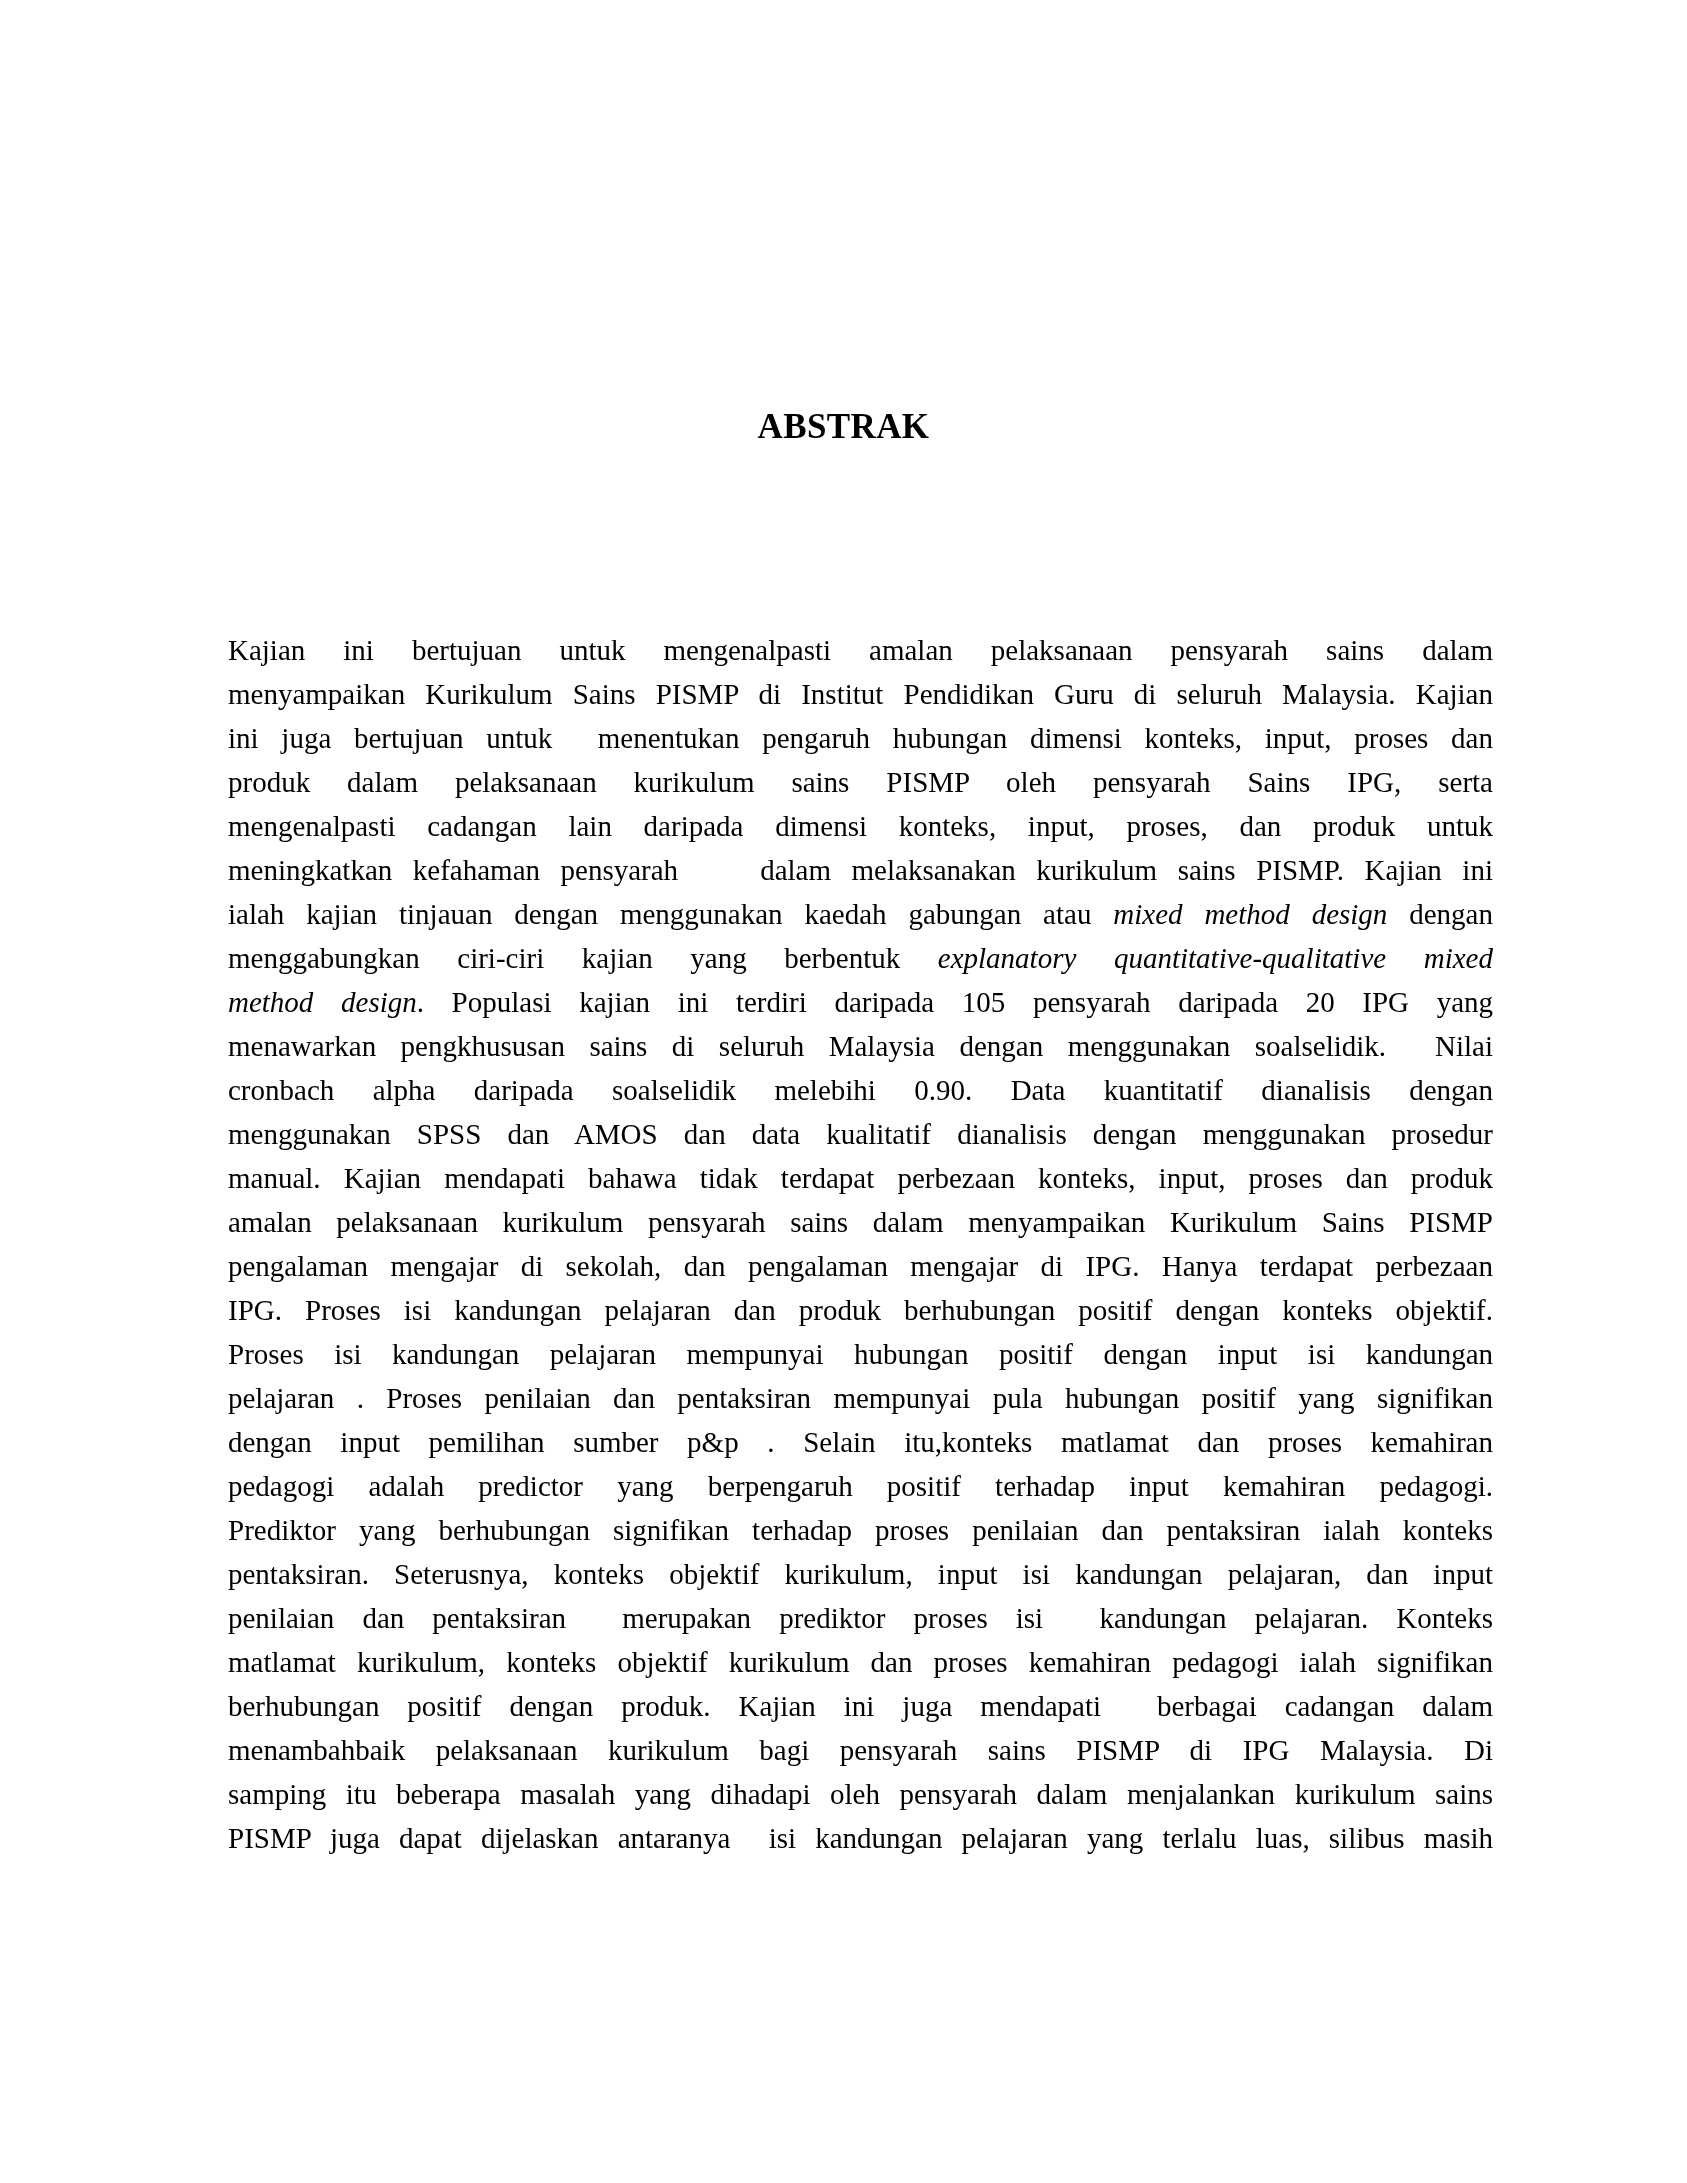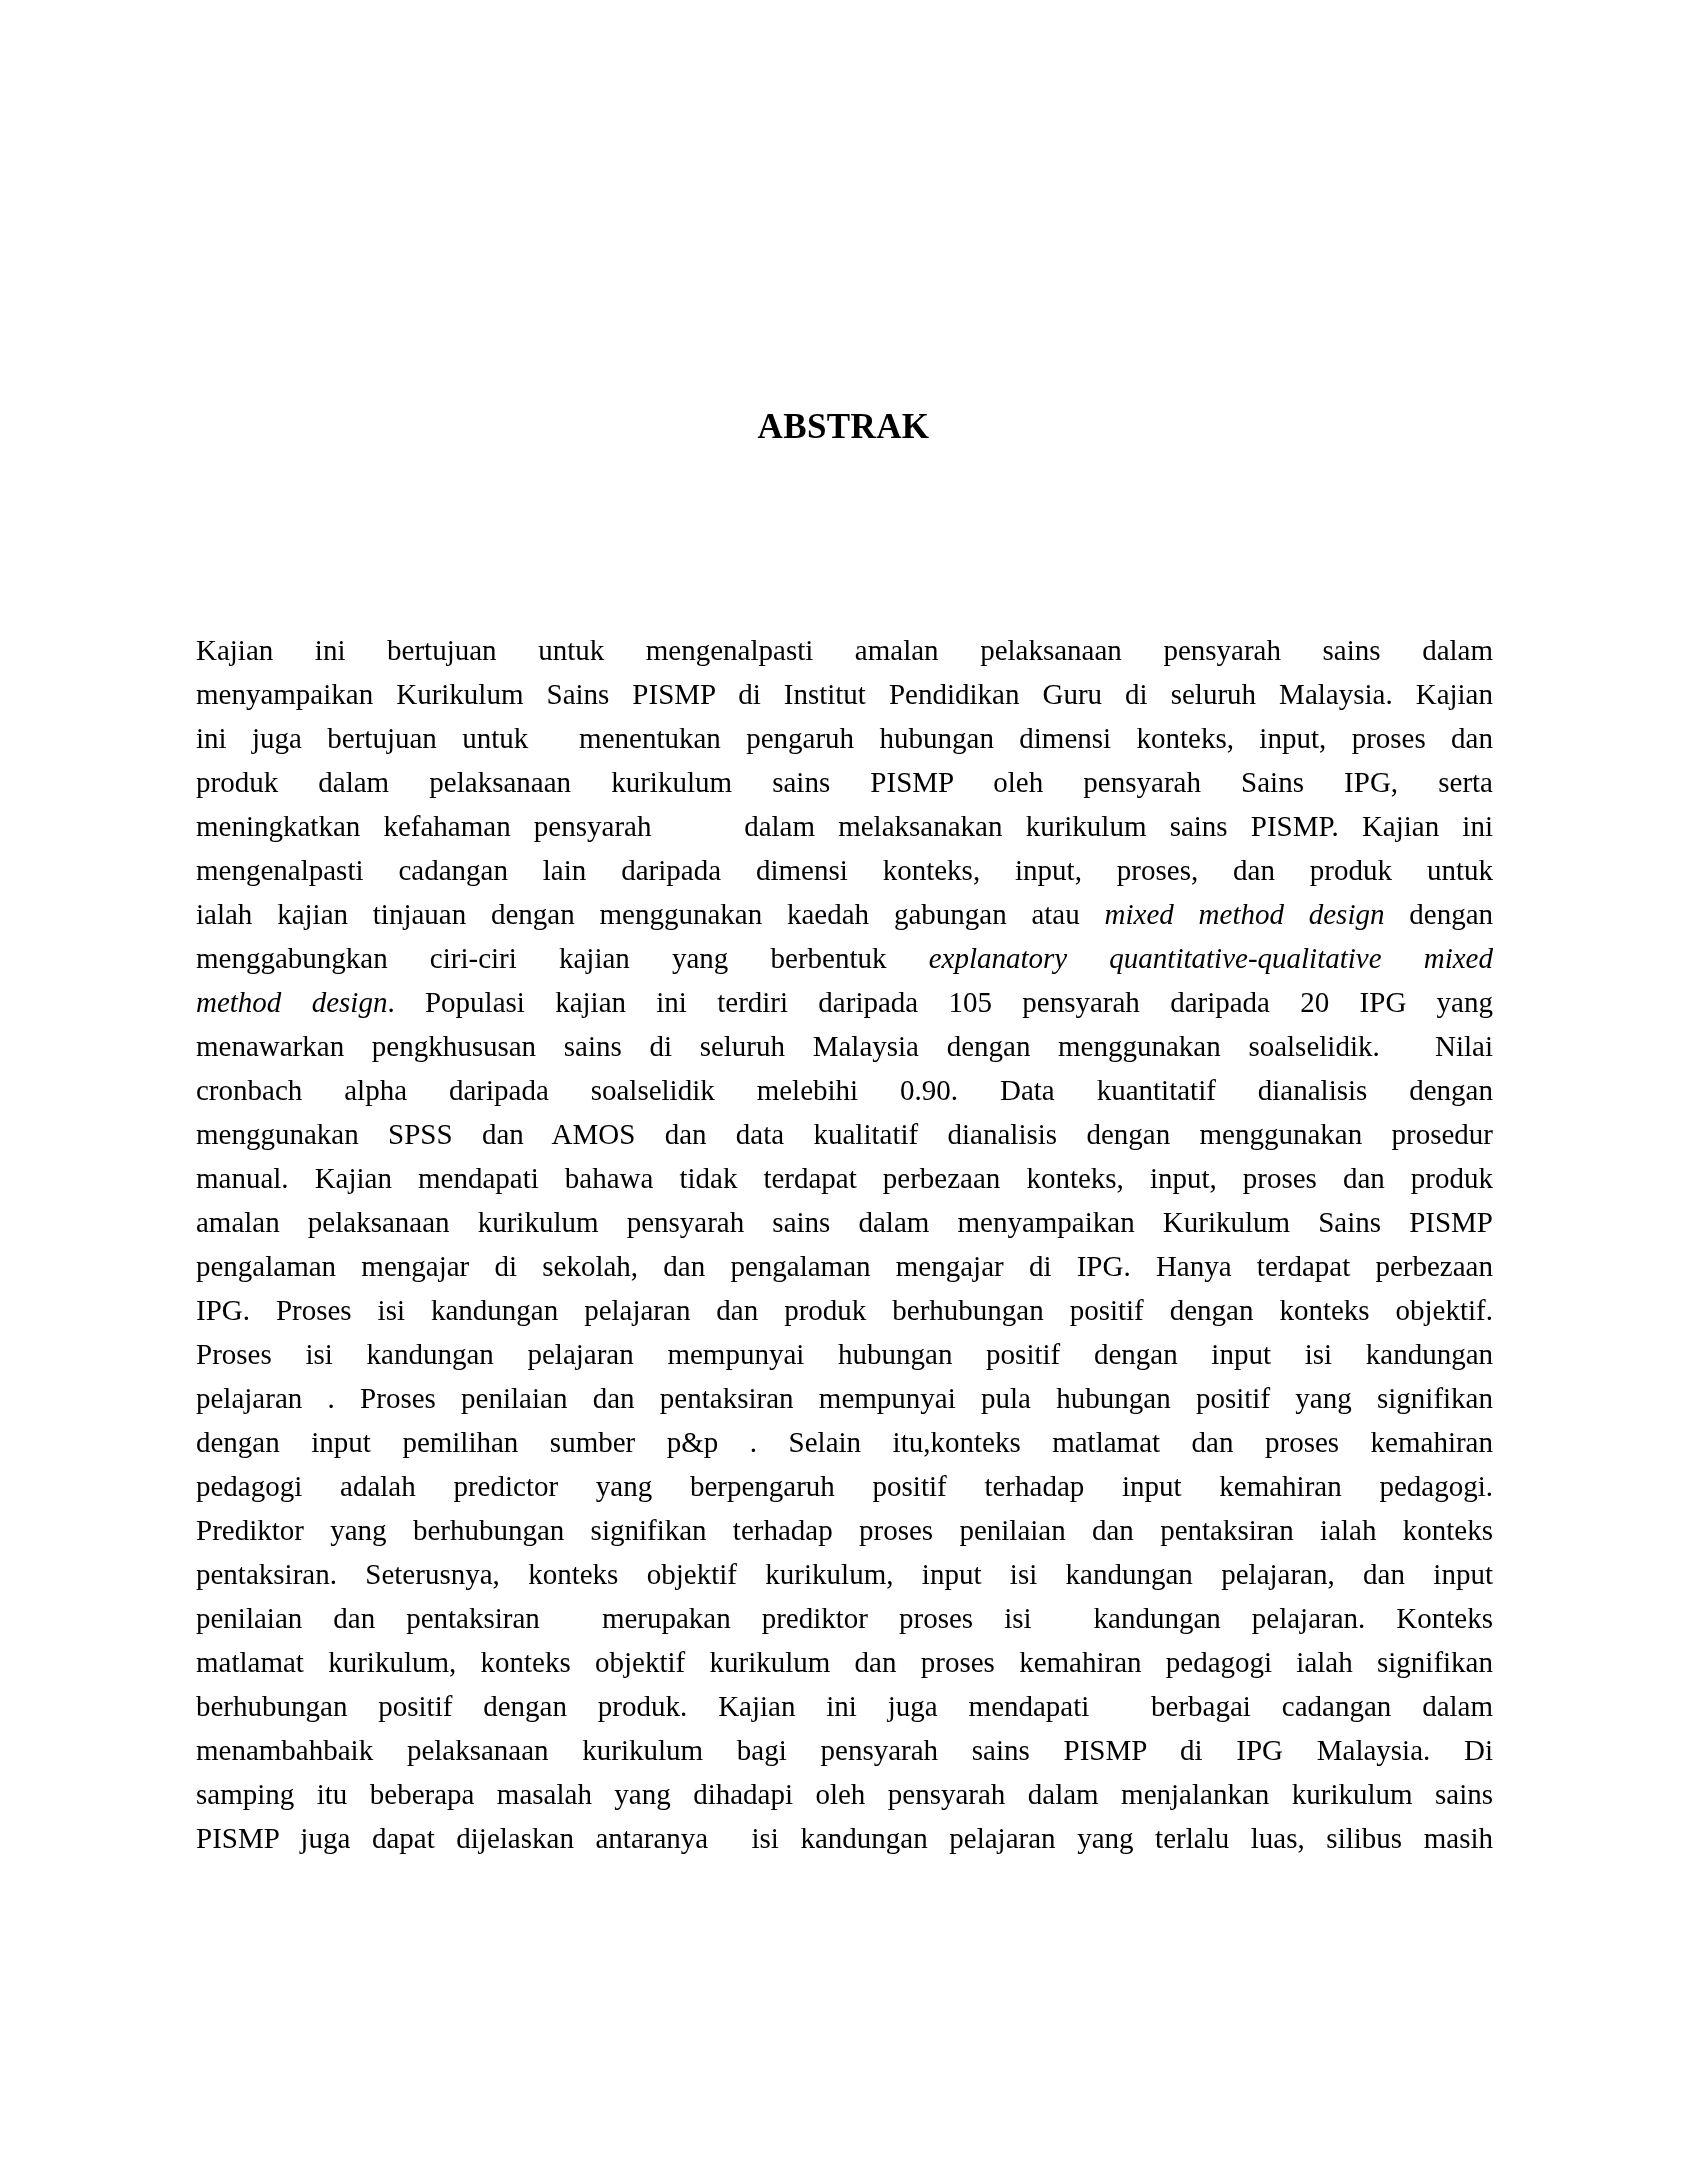--- a/index.html
+++ b/index.html
@@ -35,37 +35,38 @@
     width: 1297px;
   }
   .line {
     font-size: 29px;
     line-height: 44px;
     height: 44px;
     text-align: justify;
     -moz-text-align-last: justify;
     text-align-last: justify;
     white-space: normal;
+    margin-left: 32px;
   }
   .italic {
     font-style: italic;
   }
 </style>
 </head>
 <body>
 
 <div class="page">
   <h1 class="title">ABSTRAK</h1>
   <div class="body-text">
       <div class="line"><span>Kajian ini bertujuan untuk mengenalpasti amalan pelaksanaan pensyarah sains dalam</span></div>
       <div class="line"><span>menyampaikan Kurikulum Sains PISMP di Institut Pendidikan Guru di seluruh Malaysia. Kajian</span></div>
       <div class="line"><span>ini juga bertujuan untuk &nbsp;menentukan pengaruh hubungan dimensi konteks, input, proses dan</span></div>
       <div class="line"><span>produk dalam pelaksanaan kurikulum sains PISMP oleh pensyarah Sains IPG, serta</span></div>
+      <div class="line"><span>mengenalpasti cadangan lain daripada dimensi konteks, input, proses, dan produk untuk</span></div>
       <div class="line"><span>meningkatkan kefahaman pensyarah &nbsp;&nbsp;&nbsp;dalam melaksanakan kurikulum sains PISMP. Kajian ini</span></div>
-      <div class="line"><span>mengenalpasti cadangan lain daripada dimensi konteks, input, proses, dan produk untuk</span></div>
       <div class="line"><span>ialah kajian tinjauan dengan menggunakan kaedah gabungan atau </span><span class="italic">mixed method design</span><span> dengan</span></div>
       <div class="line"><span>menggabungkan ciri-ciri kajian yang berbentuk </span><span class="italic">explanatory quantitative-qualitative mixed</span></div>
       <div class="line"><span class="italic">method design</span><span>. Populasi kajian ini terdiri daripada 105 pensyarah daripada 20 IPG yang</span></div>
       <div class="line"><span>menawarkan pengkhususan sains di seluruh Malaysia dengan menggunakan soalselidik. &nbsp;Nilai</span></div>
       <div class="line"><span>cronbach alpha daripada soalselidik melebihi 0.90. Data kuantitatif dianalisis dengan</span></div>
       <div class="line"><span>menggunakan SPSS dan AMOS dan data kualitatif dianalisis dengan menggunakan prosedur</span></div>
       <div class="line"><span>manual. Kajian mendapati bahawa tidak terdapat perbezaan konteks, input, proses dan produk</span></div>
       <div class="line"><span>amalan pelaksanaan kurikulum pensyarah sains dalam menyampaikan Kurikulum Sains PISMP</span></div>
       <div class="line"><span>pengalaman mengajar di sekolah, dan pengalaman mengajar di IPG. Hanya terdapat perbezaan</span></div>
       <div class="line"><span>IPG. Proses isi kandungan pelajaran dan produk berhubungan positif dengan konteks objektif.</span></div>

